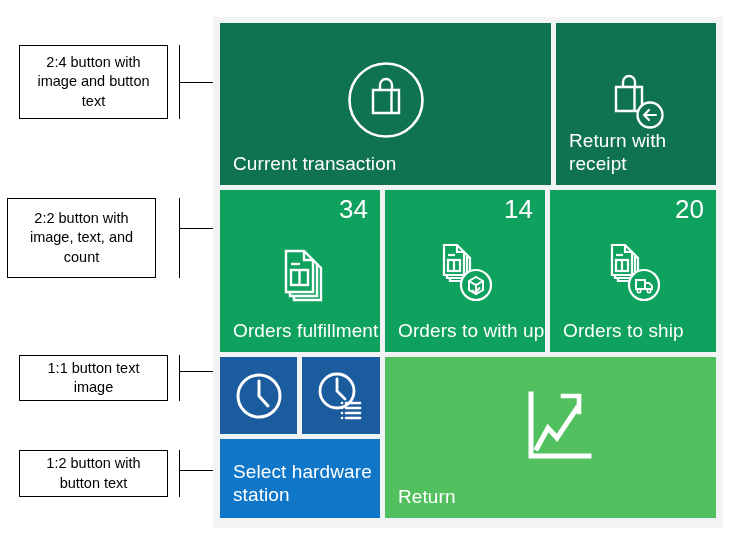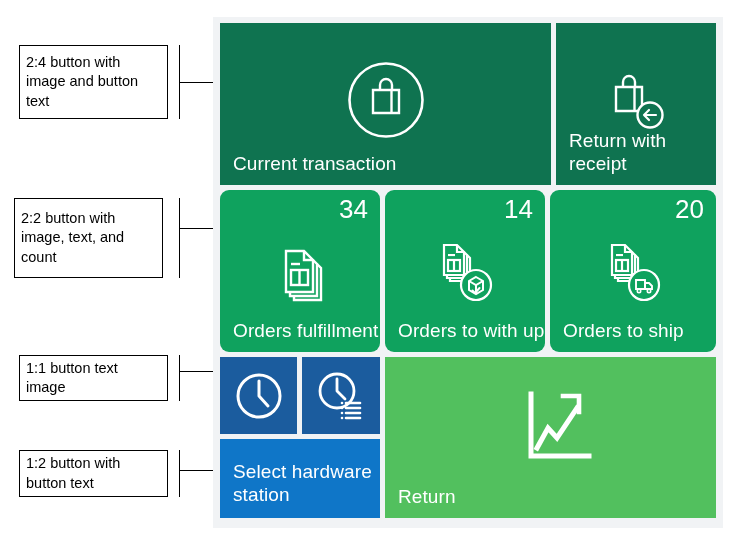--- a/index.html
+++ b/index.html
@@ -5,21 +5,21 @@
   html,body{margin:0;padding:0;}
   body{
     width:730px;height:534px;background:#ffffff;
     font-family:"Liberation Sans", sans-serif;
     position:relative;overflow:hidden;
   }
   
   .callout{
     position:absolute;background:#ffffff;border:1px solid #000000;
     box-sizing:border-box;display:flex;align-items:center;justify-content:center;
-    color:#000000;font-size:14.5px;line-height:1.32;
+    text-align:center;color:#000000;font-size:14.5px;line-height:1.32;
     padding:3px 6px;
   }
   .tick{position:absolute;width:1px;background:#000000;}
   .leader{position:absolute;height:1px;background:#000000;}
 
   
   #tile-panel{
     position:absolute;left:213px;top:17px;width:510px;height:511px;
     background:#f1f3f5;
   }
@@ -31,21 +31,21 @@
     color:#ffffff;letter-spacing:.1px;white-space:pre-line;
   }
   .tile .tile-count{
     position:absolute;right:12px;top:3px;font-size:26px;line-height:1.25;
     color:#ffffff;font-weight:400;
   }
   .tile .tile-icon{
     position:absolute;display:flex;align-items:center;justify-content:center;
   }
   .tile.green-dark{background:#0f7350;}
-  .tile.green-mid{background:#0fa25e;border-radius:9px;}
+  .tile.green-mid{background:#0fa25e;}
   .tile.blue-dark{background:#1b5c9e;}
   .tile.blue-bright{background:#0f76c8;}
   .tile.green-light{background:#52c05e;}
 
   
   #tile-current-transaction{left:7px;top:6px;width:331px;height:162px;}
   #tile-return-with-receipt{left:343px;top:6px;width:160px;height:162px;}
   #tile-order-fulfillment{left:7px;top:173px;width:160px;height:162px;}
   #tile-orders-to-pick-up{left:172px;top:173px;width:160px;height:162px;}
   #tile-orders-to-ship{left:337px;top:173px;width:166px;height:162px;}
@@ -65,21 +65,21 @@
 </style>
 </head>
 <body>
 
 <div class="callout" style="left:19px;top:45px;width:149px;height:74px;">
   <span>2:4 button with image and button text</span>
 </div>
 <div class="tick" style="left:179px;top:45px;height:74px;"></div>
 <div class="leader" style="left:179px;top:82px;width:45px;"></div>
 
-<div class="callout" style="left:14px;top:198px;width:149px;height:80px;">
+<div class="callout" style="left:7px;top:198px;width:149px;height:80px;">
   <span>2:2 button with image, text, and count</span>
 </div>
 <div class="tick" style="left:179px;top:198px;height:80px;"></div>
 <div class="leader" style="left:179px;top:228px;width:45px;"></div>
 
 <div class="callout" style="left:19px;top:355px;width:149px;height:46px;">
   <span>1:1 button text image</span>
 </div>
 <div class="tick" style="left:179px;top:355px;height:46px;"></div>
 <div class="leader" style="left:179px;top:371px;width:45px;"></div>

